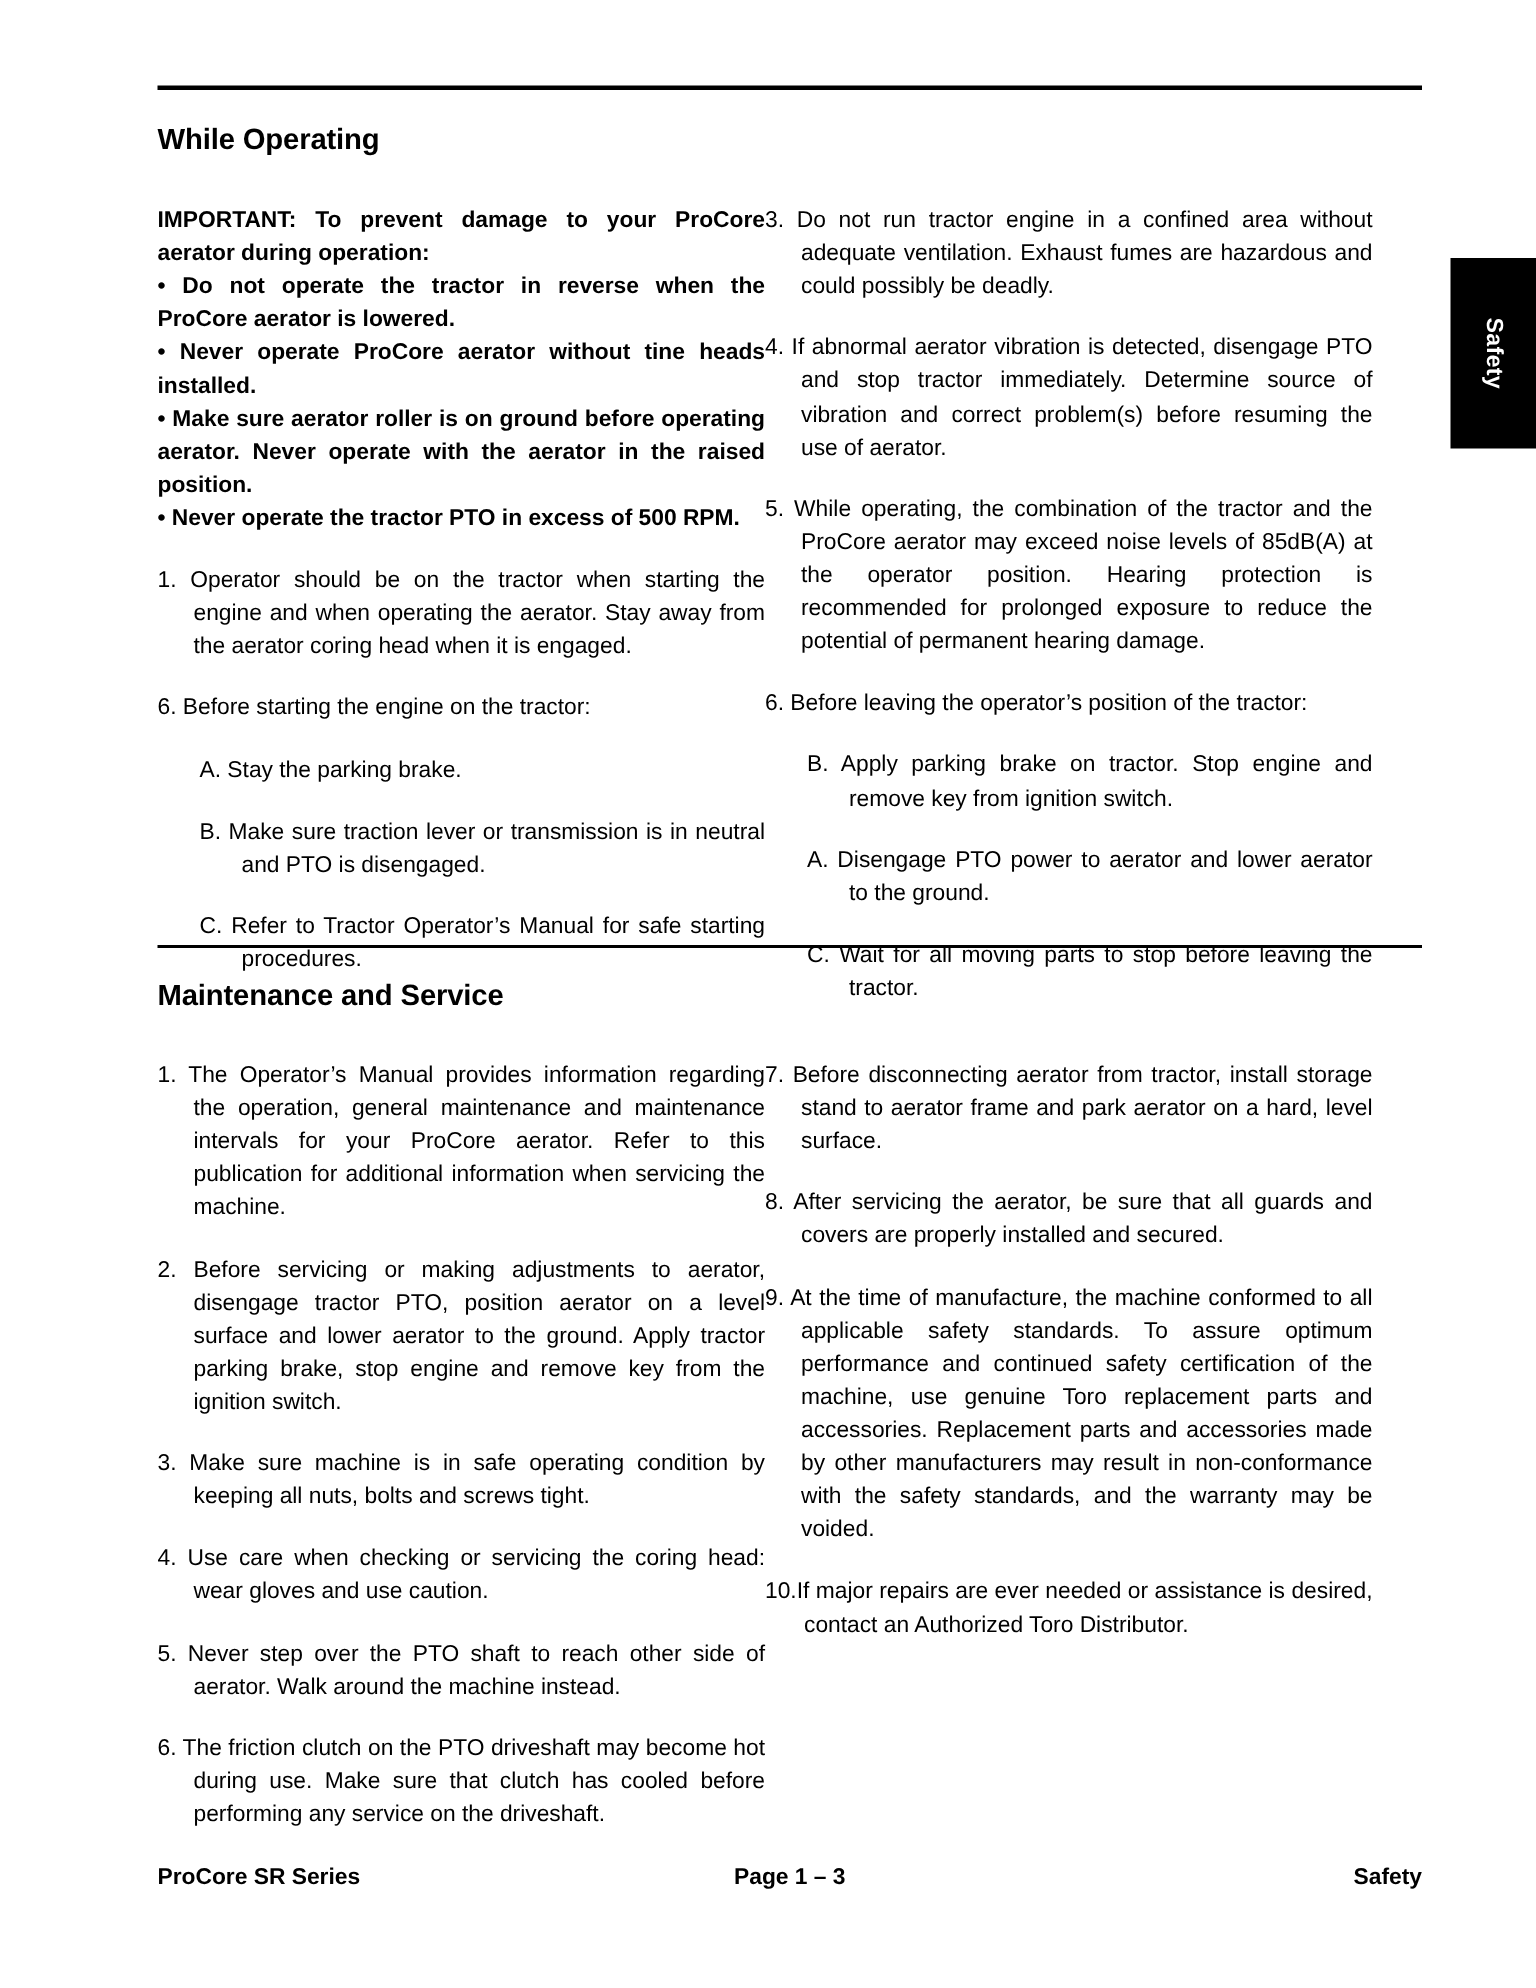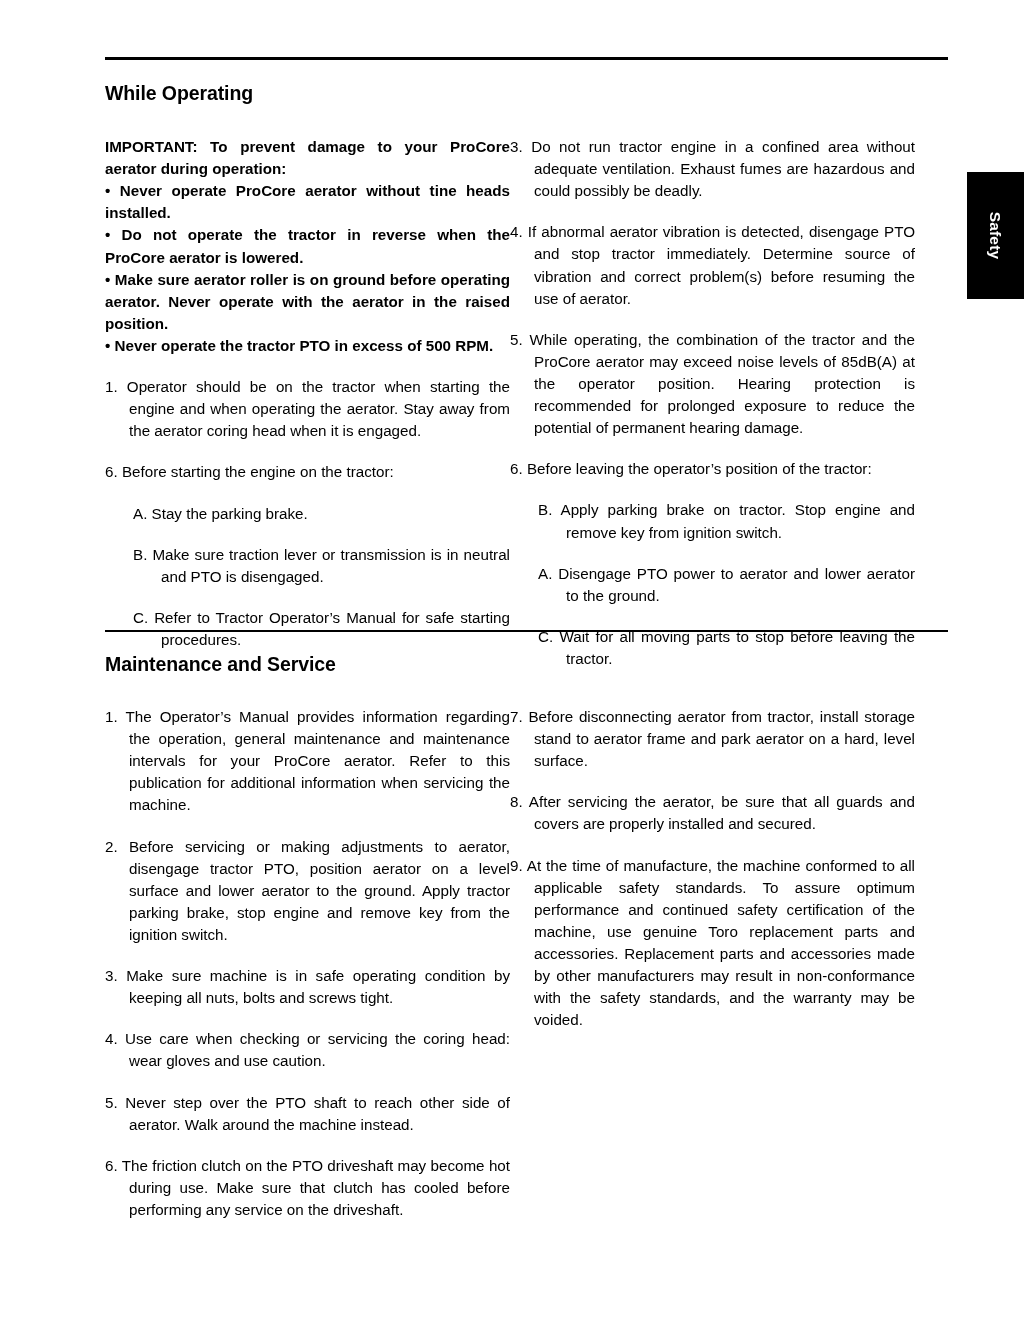--- a/index.html
+++ b/index.html
@@ -164,22 +164,22 @@
       <hr class="rule-thick">
 
       <h2 class="section-heading" style="margin-top:22px;">While Operating</h2>
 
       <div class="columns" style="margin-top:31px;">
 
         <div class="col">
 
           <div class="bold-block">
             <p class="last-line-left">IMPORTANT: To prevent damage to your ProCore aerator during operation:</p>
+            <p class="bullet">•   Do not operate the tractor in reverse when the ProCore aerator is lowered.</p>
             <p class="bullet">•   Never operate ProCore aerator without tine heads installed.</p>
-            <p class="bullet">•   Do not operate the tractor in reverse when the ProCore aerator is lowered.</p>
             <p class="bullet">•   Make sure aerator roller is on ground before operating aerator. Never operate with the aerator in the raised position.</p>
             <p class="bullet last-line-left">•   Never operate the tractor PTO in excess of 500 RPM.</p>
           </div>
 
           <p class="numbered gap-para last-line-left">1.   Operator should be on the tractor when starting the engine and when operating the aerator. Stay away from the aerator coring head when it is engaged.</p>
 
           <p class="numbered gap-para last-line-left">6.   Before starting the engine on the tractor:</p>
 
           <p class="sub-item gap-para last-line-left">A.   Stay the parking brake.</p>
           <p class="sub-item gap-para last-line-left">B.   Make sure traction lever or transmission is in neutral and PTO is disengaged.</p>
@@ -215,20 +215,26 @@
           <p class="numbered gap-para last-line-left">3.   Make sure machine is in safe operating condition by keeping all nuts, bolts and screws tight.</p>
           <p class="numbered gap-para last-line-left">4.   Use care when checking or servicing the coring head: wear gloves and use caution.</p>
           <p class="numbered gap-para last-line-left">5.   Never step over the PTO shaft to reach other side of aerator. Walk around the machine instead.</p>
           <p class="numbered gap-para last-line-left">6.   The friction clutch on the PTO driveshaft may become hot during use. Make sure that clutch has cooled before performing any service on the driveshaft.</p>
         </div>
 
         <div class="col">
           <p class="numbered last-line-left">7.   Before disconnecting aerator from tractor, install storage stand to aerator frame and park aerator on a hard, level surface.</p>
           <p class="numbered gap-para last-line-left">8.   After servicing the aerator, be sure that all guards and covers are properly installed and secured.</p>
           <p class="numbered gap-para last-line-left">9.   At the time of manufacture, the machine conformed to all applicable safety standards. To assure optimum performance and continued safety certification of the machine, use genuine Toro replacement parts and accessories. Replacement parts and accessories made by other manufacturers may result in non-conformance with the safety standards, and the warranty may be voided.</p>
+          <p class="numbered-wide gap-para last-line-left">10.If major repairs are ever needed or assistance is desired, contact an Authorized Toro Distributor.</p>
         </div>
       </div>
     </div>
 
   </div>
 
+  <div class="footer">
+    <span class="footer-left">ProCore SR Series</span>
+    <span class="footer-center">Page 1 – 3</span>
+    <span class="footer-right">Safety</span>
+  </div>
 
 </div>
 
 </body></html>

